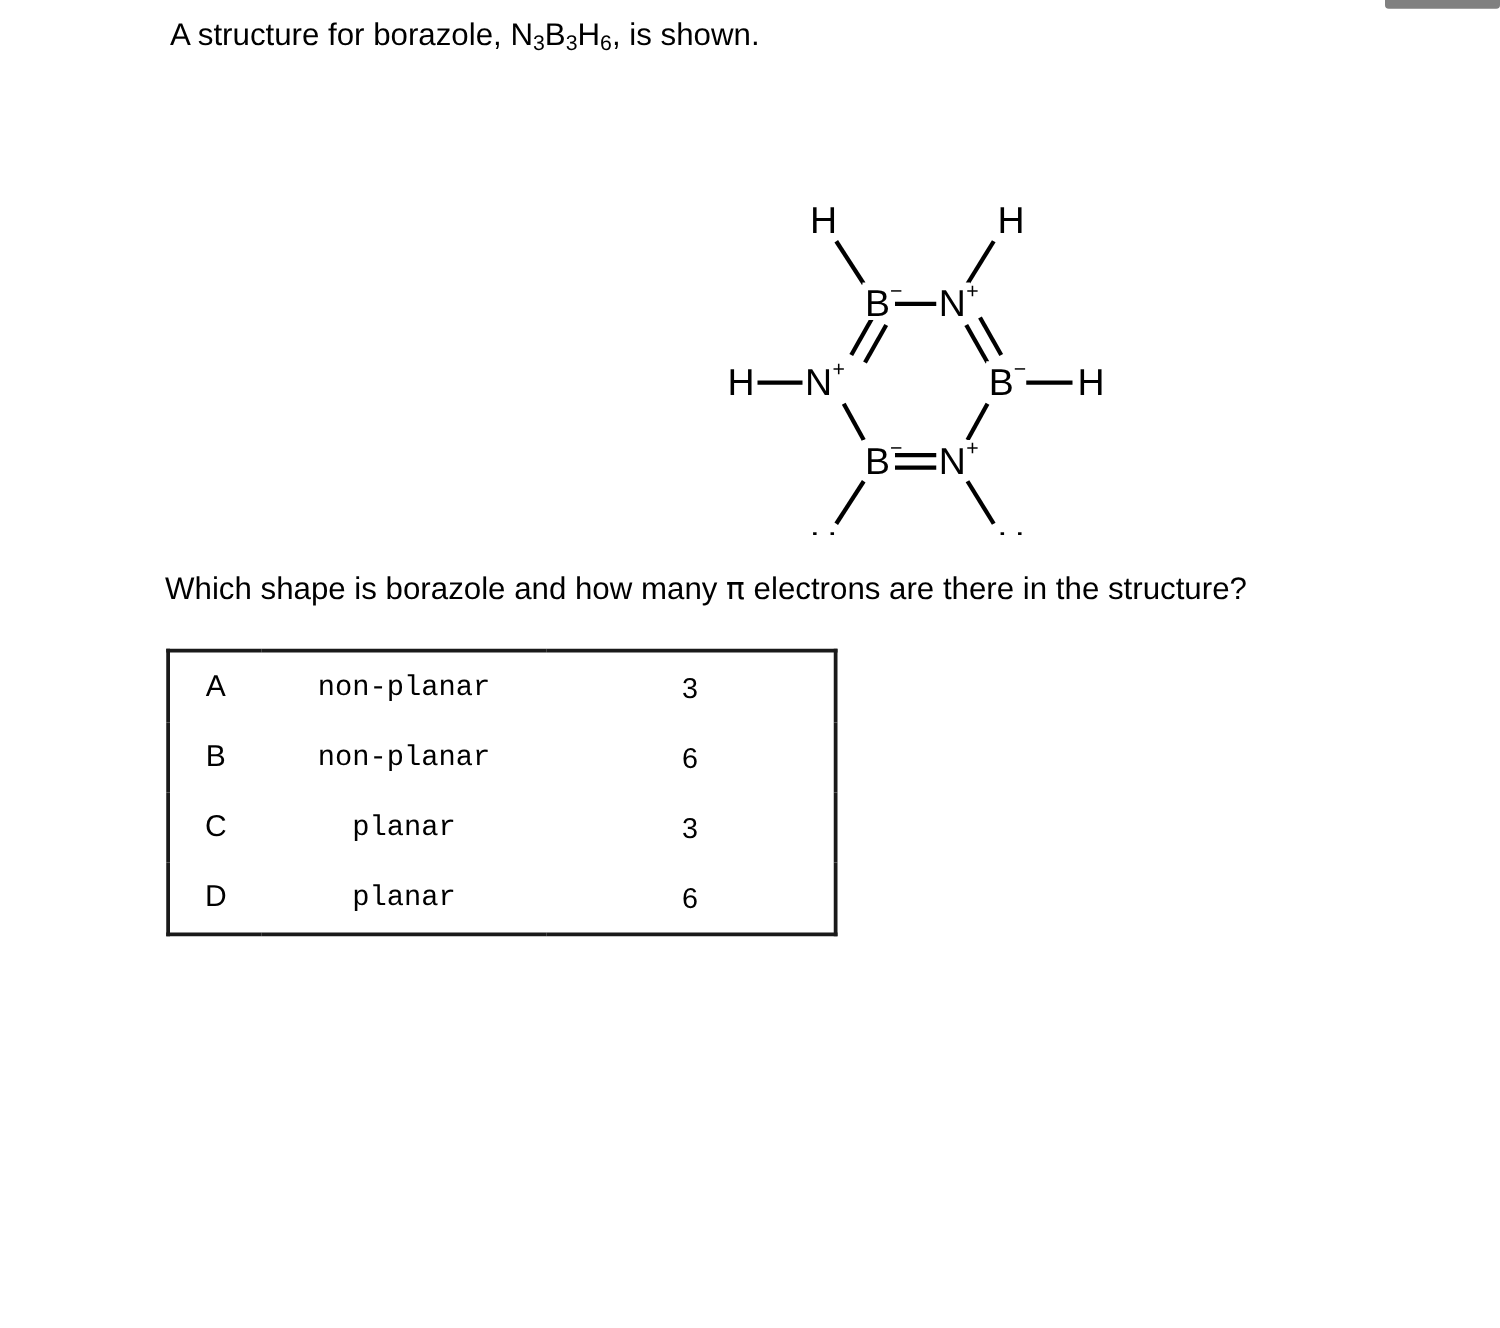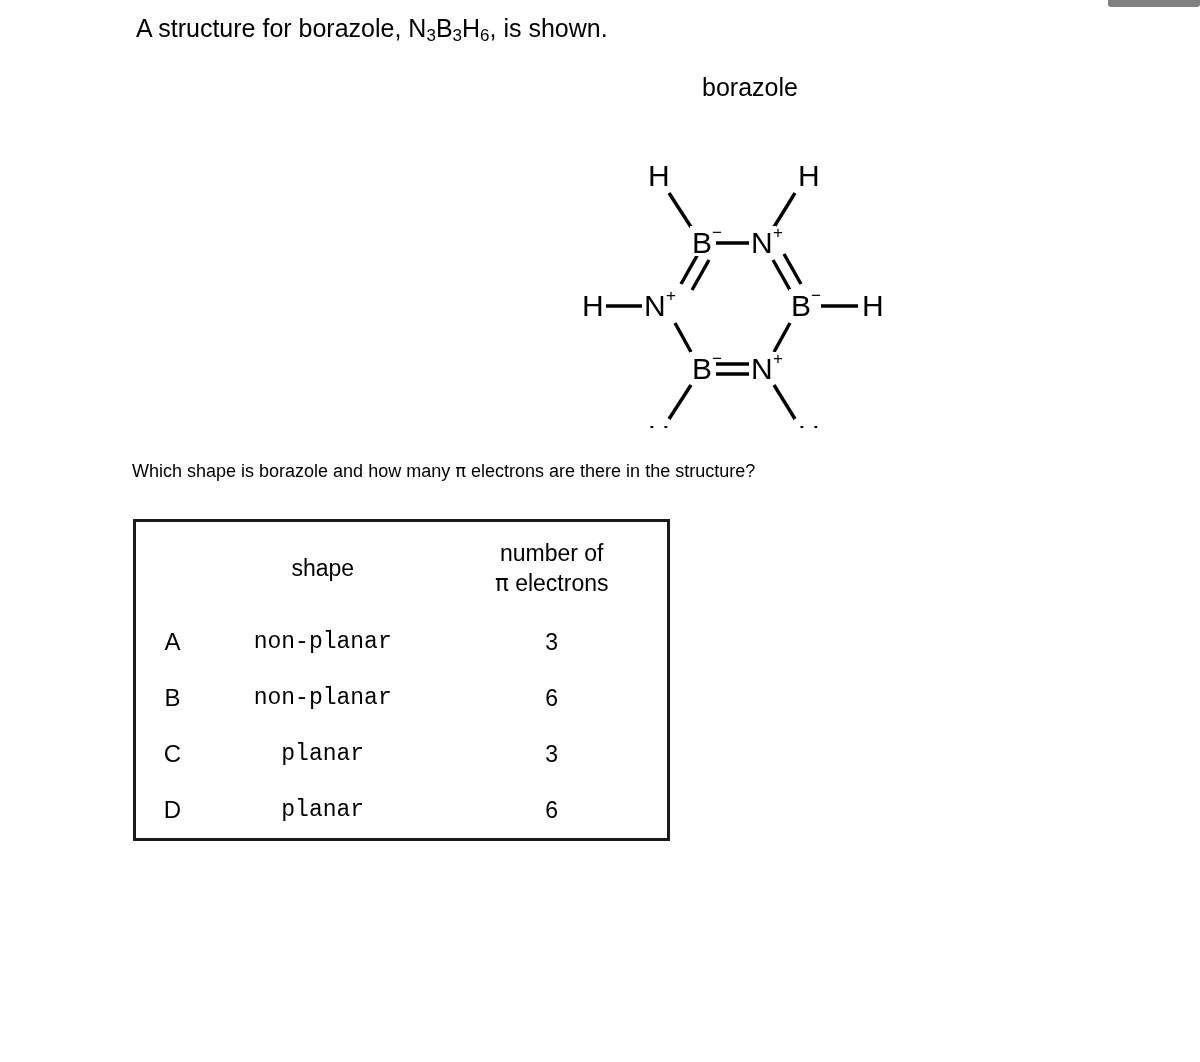--- a/index.html
+++ b/index.html
@@ -77,21 +77,21 @@
     stroke: #000000;
     stroke-width: 3.4;
     stroke-linecap: butt;
   }
 
   
   #question {
     position: absolute;
     left: 132px;
     top: 455px;
-    font-size: 18px;
+    font-size: 25px;
     line-height: 32px;
     white-space: nowrap;
   }
 
   
   #options-table {
     position: absolute;
     left: 133px;
     top: 519px;
     width: 537px;
@@ -139,21 +139,20 @@
 <body>
 
 <div id="top-bar-stub"></div>
 
 <div id="stem">
   <span>A structure for borazole, N</span><sub>3</sub><span>B</span><sub>3</sub><span>H</span><sub>6</sub><span>, is shown.</span>
 </div>
 
 <div id="figure">
 
-  <div id="figure-caption">borazole</div>
 
   <svg id="molecule-svg" width="420" height="320" viewBox="0 0 420 320">
 
     <g>
       <line class="bond" x1="176" y1="135" x2="211" y2="135"></line>
     </g>
 
     <g>
       <line class="bond" x1="233" y1="152" x2="250" y2="182"></line>
       <line class="bond" x1="244" y1="146" x2="261" y2="176"></line>
@@ -252,28 +251,20 @@
     </g>
   </svg>
 </div>
 
 <div id="question">
   <span>Which shape is borazole and how many </span><span class="pi-glyph">π</span><span> electrons are there in the structure?</span>
 </div>
 
 <table id="options-table">
   <tbody>
-    <tr class="hdr-row">
-      <td class="col-key"></td>
-      <td class="col-shape">shape</td>
-      <td class="col-pi">
-        <span class="hdr-line">number of</span>
-        <span class="hdr-line"><span class="pi-glyph">π</span><span> electrons</span></span>
-      </td>
-    </tr>
 
     <tr class="opt-row">
       <td class="col-key opt-key">A</td>
       <td class="col-shape">non-planar</td>
       <td class="col-pi">3</td>
     </tr>
 
     <tr class="opt-row">
       <td class="col-key opt-key">B</td>
       <td class="col-shape">non-planar</td>

